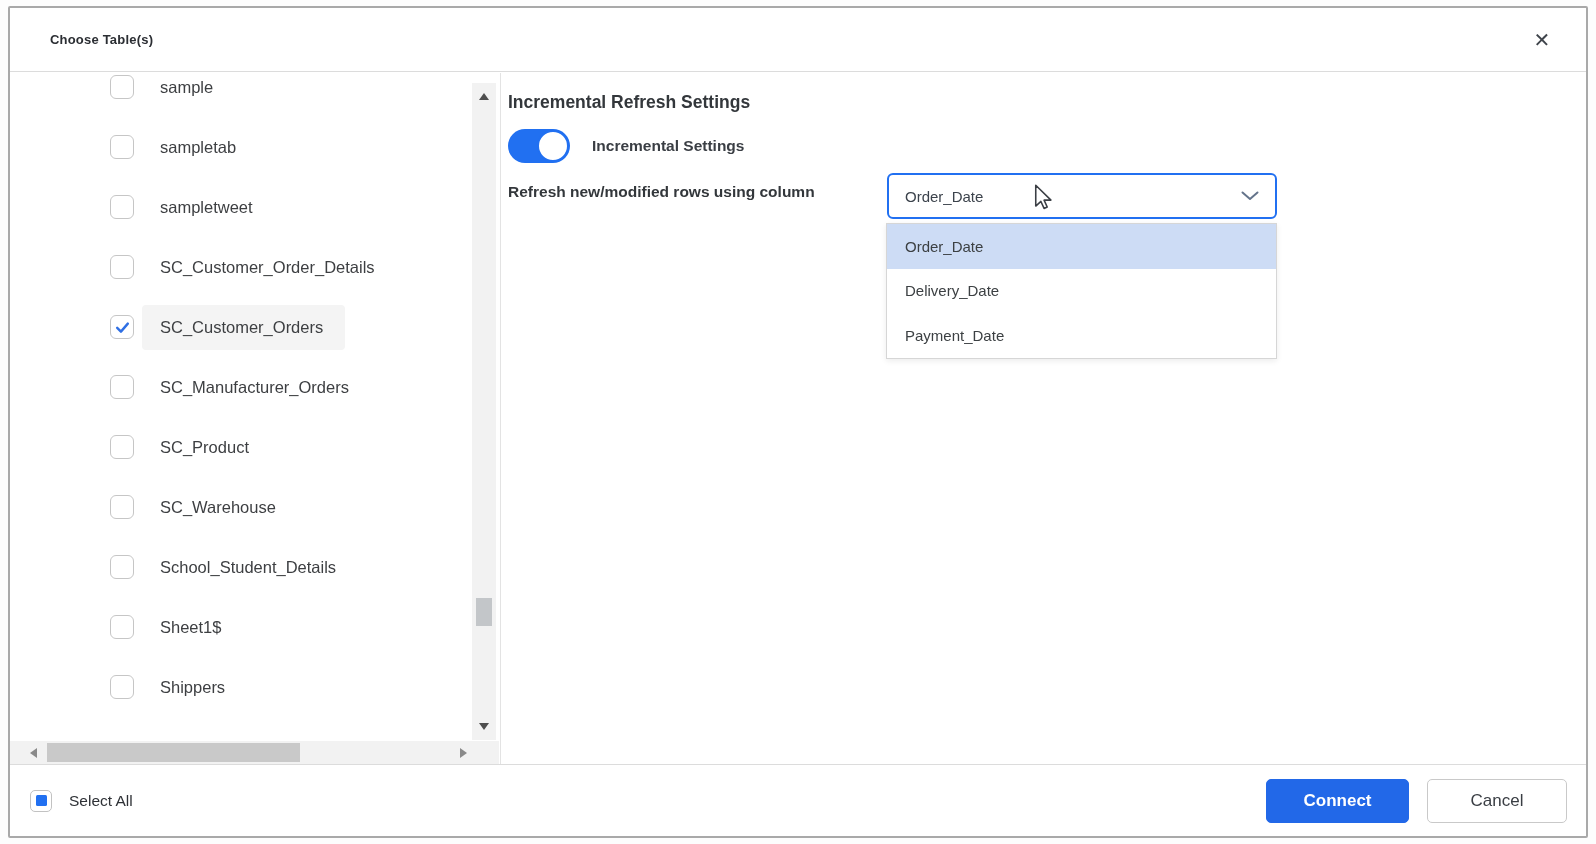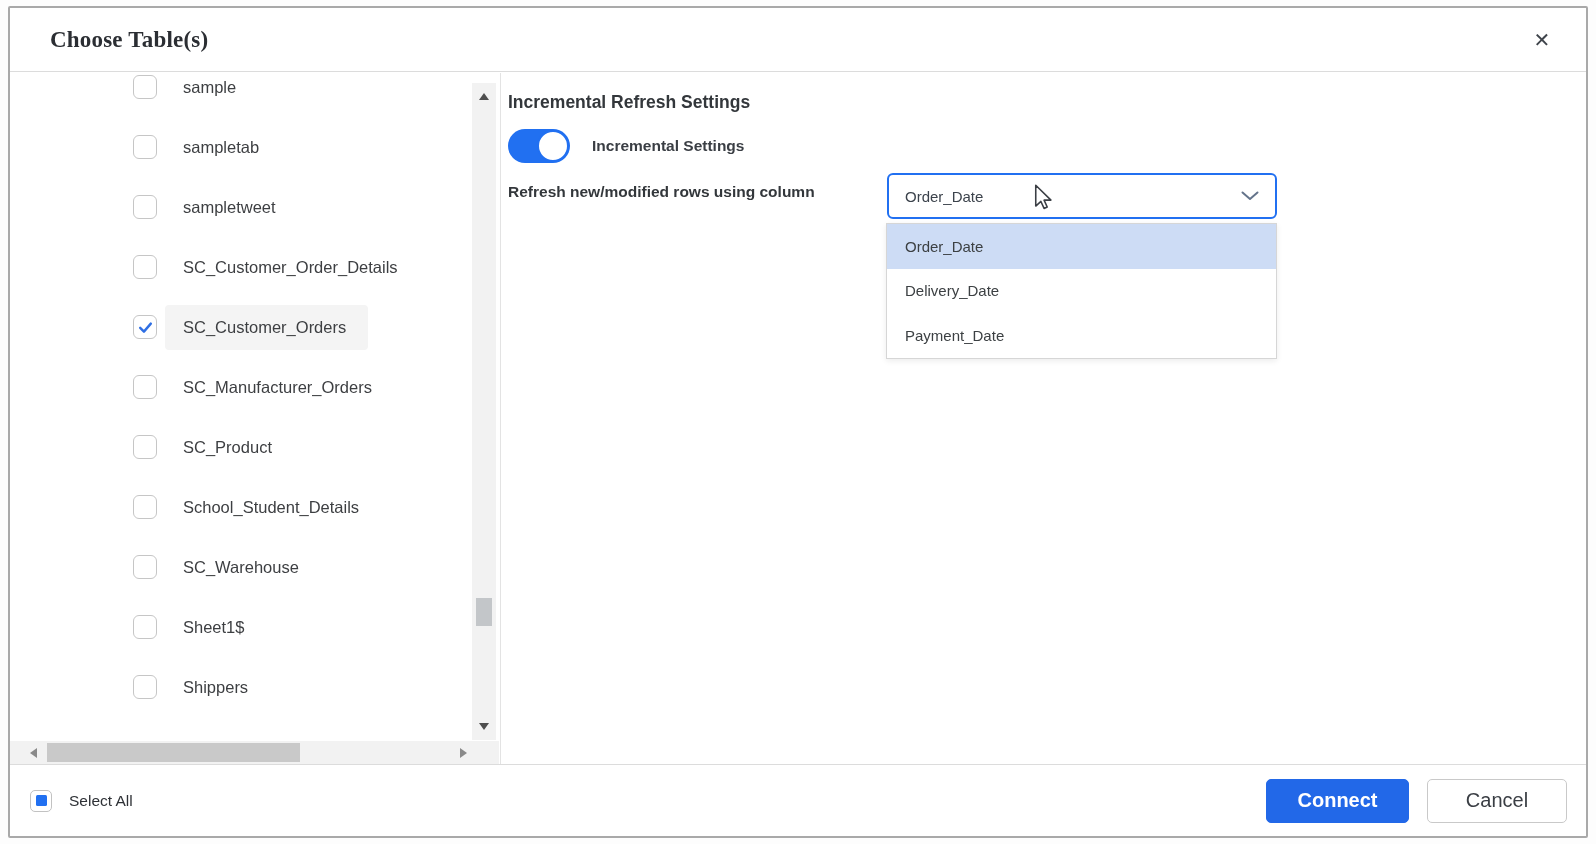--- a/index.html
+++ b/index.html
@@ -9,34 +9,34 @@
     position:absolute; left:8px; top:6px; width:1580px; height:832px;
     background:#fff; border:2px solid #a9a9a9; border-radius:2px;
   }
 
   
   .dlg-header {
     position:absolute; left:0; top:0; right:0; height:64px;
     border-bottom:1px solid #dcdcdc; display:flex; align-items:center;
     padding:0 30px 0 40px; background:#fff;
   }
-  .dlg-title { font-size:23px; font-weight:bold; color:#2b2e33; letter-spacing:.2px;font-family:Liberation Serif, serif; }
+  .dlg-title { font-size:13px; font-weight:bold; color:#2b2e33; letter-spacing:.2px; }
   .close-btn {
     margin-left:auto; font-size:20px; color:#3f444b; cursor:pointer;
     width:28px; height:28px; display:flex; align-items:center; justify-content:center;
     background:none; border:none; font-family:inherit;
   }
 
   
   .dlg-body { position:absolute; left:0; top:65px; right:0; bottom:72px; display:flex; }
 
   
   .left-panel { position:relative; width:491px; border-right:1px solid #e3e3e3; overflow:hidden; background:#fff; }
   .table-list { position:absolute; left:0; top:-16px; right:40px; }
-  .row { height:60px; display:flex; align-items:center; padding-left:100px;margin-left:23px; }
+  .row { height:60px; display:flex; align-items:center; padding-left:100px; }
   .cb {
     width:24px; height:24px; border:1.5px solid #c6c6c6; border-radius:6px;
     background:#fff; flex:none; display:flex; align-items:center; justify-content:center;
     cursor:pointer;
   }
   .cb svg { width:17px; height:17px; display:none; }
   .cb svg path { fill:none; stroke:var(--check-blue,#2f6fe4); stroke-width:3.4; stroke-linecap:round; stroke-linejoin:round; }
   .row.checked .cb svg { display:block; }
   .row-label {
     font-size:16.5px; color:#3d3f42; margin-left:8px;
@@ -102,21 +102,21 @@
   }
   .select-all { display:flex; align-items:center; cursor:pointer; }
   .cb-ind {
     width:22px; height:22px; border:1.5px solid #c2c2c2; border-radius:5px; background:#fff;
     display:flex; align-items:center; justify-content:center;
   }
   .cb-ind .inner { width:11px; height:11px; border-radius:1.5px; background:var(--accent-blue,#2170f1); }
   .select-all-label { margin-left:17px; font-size:15.5px; color:#2e3136; }
 
   .btns { margin-left:auto; display:flex; gap:18px; }
-  .btn { height:44px; border-radius:5px; font-size:20px; font-family:inherit; cursor:pointer; }
+  .btn { height:44px; border-radius:5px; font-size:17px; font-family:inherit; cursor:pointer; }
   .btn-connect { width:143px; background:var(--connect-blue,#2268e8); border:1px solid var(--connect-blue,#2268e8); color:#fff; font-weight:bold; }
   .btn-cancel  { width:140px; background:#fff; border:1px solid #c9c9c9; color:#3a3e44; }
 </style>
 </head>
 <body>
 
 <div class="dialog">
 
   <div class="dlg-header">
     <span class="dlg-title">Choose Table(s)</span>
@@ -175,28 +175,28 @@
     <span class="cb">
       
     </span>
     <span class="row-label">SC_Product</span>
   </div>
 
   <div class="row">
     <span class="cb">
       
     </span>
+    <span class="row-label">SC_Warehouse</span>
+  </div>
+
+  <div class="row">
+    <span class="cb">
+      
+    </span>
     <span class="row-label">School_Student_Details</span>
-  </div>
-
-  <div class="row">
-    <span class="cb">
-      
-    </span>
-    <span class="row-label">SC_Warehouse</span>
   </div>
 
   <div class="row">
     <span class="cb">
       
     </span>
     <span class="row-label">Sheet1$</span>
   </div>
 
   <div class="row">

